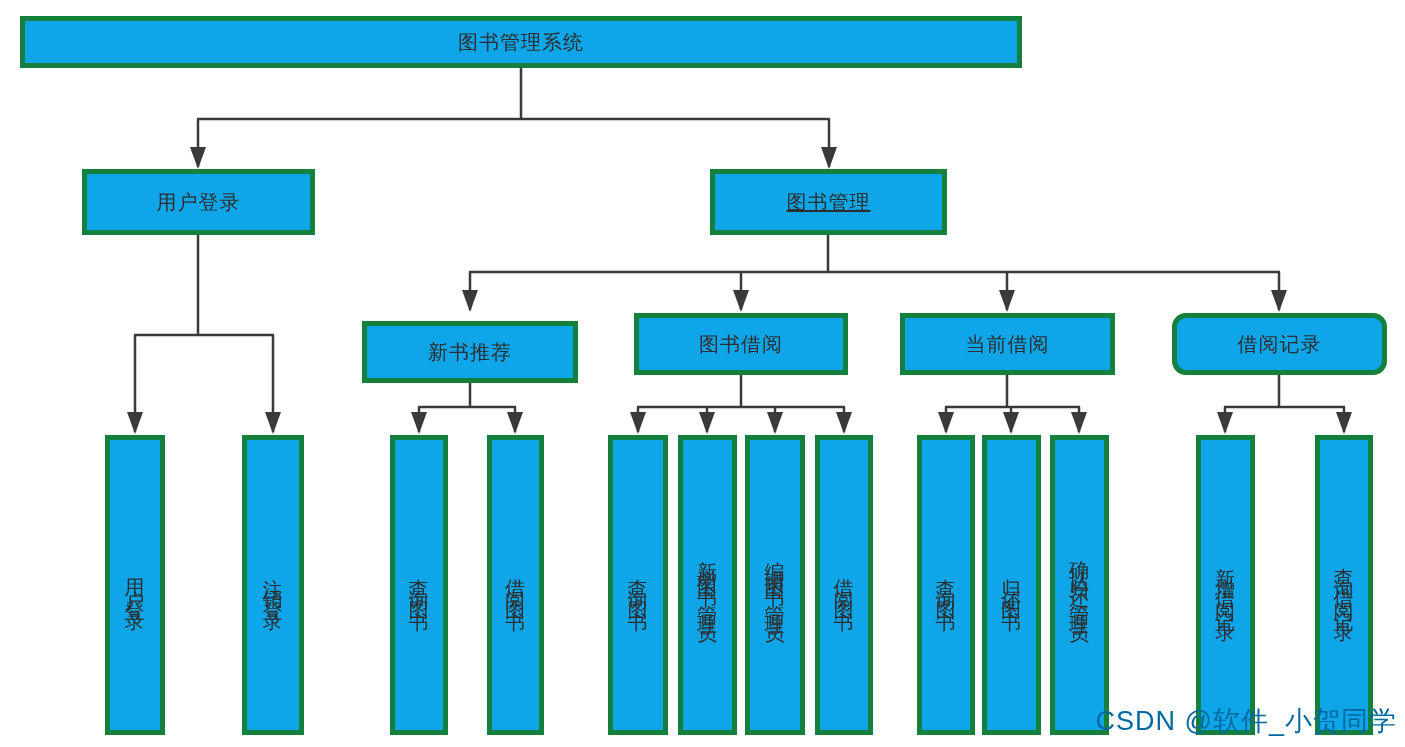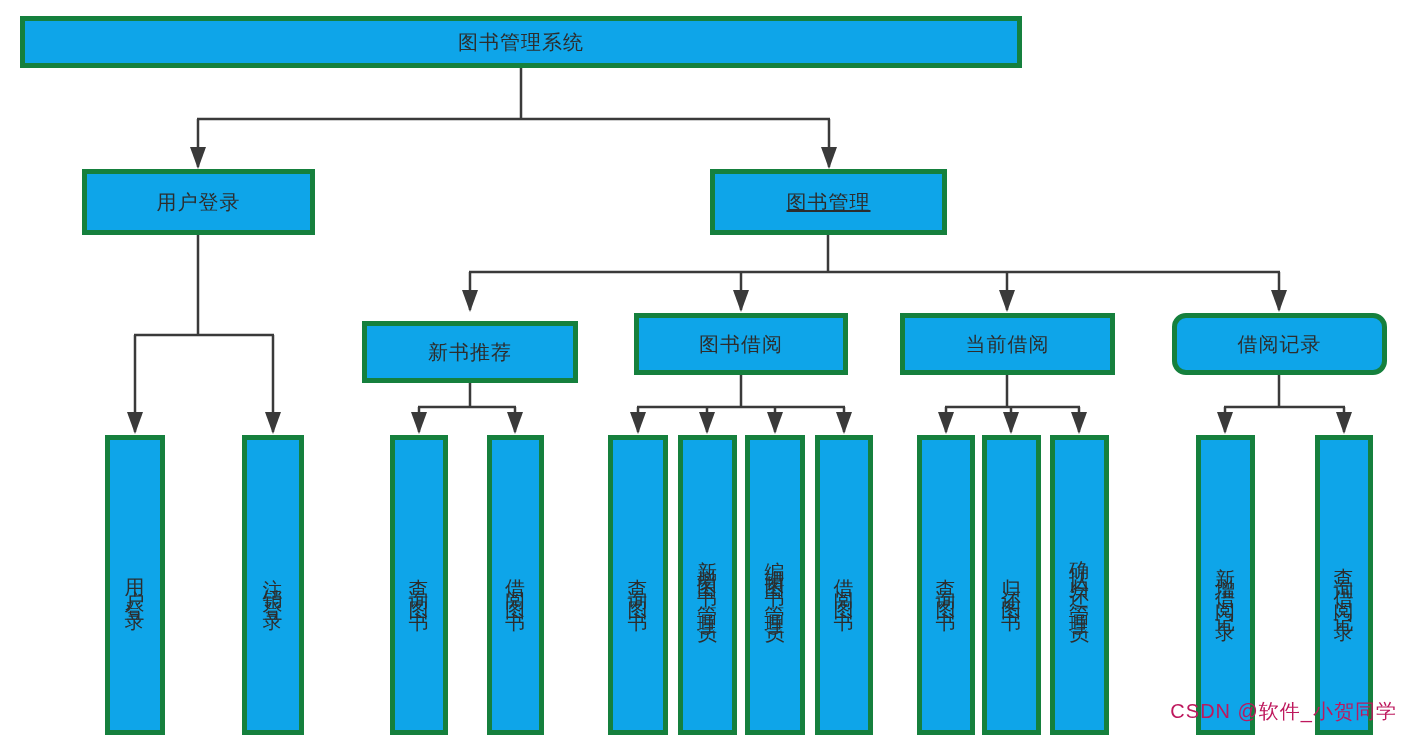--- a/index.html
+++ b/index.html
@@ -12,22 +12,22 @@
     position:absolute;z-index:2;background:#0ea5e9;border:5px solid #15803d;
     display:flex;align-items:center;justify-content:center;box-sizing:border-box;
     font-size:20px;letter-spacing:1px;white-space:nowrap;
   }
   .vnode span{
     writing-mode:vertical-rl;text-orientation:mixed;letter-spacing:11px;
     line-height:1;display:block;
   }
   .vnode span.vlong{letter-spacing:9px;}
   .watermark{
-    position:absolute;right:8px;bottom:22px;z-index:3;
-    font-size:20px;color:#be185d;letter-spacing:1px;white-space:nowrap;
+    position:absolute;right:8px;bottom:8px;z-index:3;
+    font-size:27px;color:#0369a1;letter-spacing:1px;white-space:nowrap;
   }
 </style>
 </head>
 <body>
 
 <div id="canvas">
 
   <svg id="wires" width="1405" height="747" viewBox="0 0 1405 747">
     <defs>
       <marker id="arw" markerUnits="userSpaceOnUse" markerWidth="22" markerHeight="16" viewBox="0 0 22 16" refX="20" refY="8" orient="auto">

